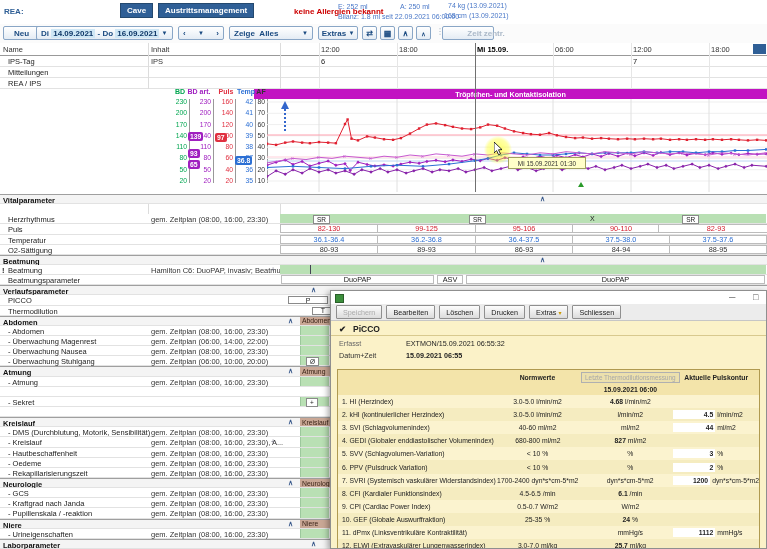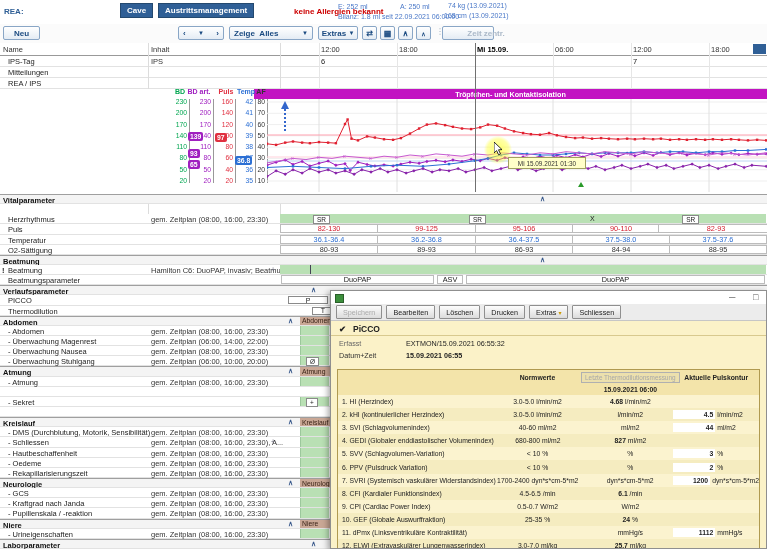--- a/index.html
+++ b/index.html
@@ -80,20 +80,28 @@
     <span class="abs b" style="left:294px;top:7px;color:#cc0000;font-size:8px;">keine Allergien bekannt</span>
     <span class="abs info-blue" style="left:338px;top:3px;">E: 252 ml</span>
     <span class="abs info-blue" style="left:400px;top:3px;">A: 250 ml</span>
     <span class="abs info-blue" style="left:338px;top:13px;">Bilanz: 1.8 ml seit 22.09.2021 06:00:00</span>
     <span class="abs info-blue" style="left:448px;top:2px;">74 kg (13.09.2021)</span>
     <span class="abs info-blue" style="left:444px;top:12px;">168 cm (13.09.2021)</span>
   </div>
 
   <div class="abs" style="left:0;top:24px;width:767px;height:19px;border-bottom:1px solid #e0e0e0;background:#fbfbfb;">
     <div class="abs tbtn" style="left:3px;top:2px;width:37px;">Neu</div>
+    <div class="abs tbtn" style="left:36px;top:2px;">
+      <span>Di</span>&nbsp;
+      <span class="tfield">14.09.2021</span>&nbsp;
+      <span>-</span>&nbsp;
+      <span>Do</span>&nbsp;
+      <span class="tfield">16.09.2021</span>&nbsp;
+      <span style="font-size:6px;">▼</span>
+    </div>
     <div class="abs tbtn" style="left:178px;top:2px;width:46px;justify-content:space-between;">
       <span>‹</span>
       <span style="font-size:6px;">▼</span>
       <span>›</span>
     </div>
     <div class="abs tbtn" style="left:229px;top:2px;width:84px;justify-content:flex-start;">
       <span>Zeige</span>&nbsp;&nbsp;
       <span>Alles</span>
       <span style="margin-left:auto;font-size:6px;">▼</span>
     </div>
@@ -592,21 +600,21 @@
         <div class="nm">Kreislauf</div>
         <div class="chev" style="left: 288px;">∧</div>
         <div class="tancell" style="left: 300px; width: 28px;">Kreislauf</div>
       </div>
       <div class="grow" style="top: 233.29px; height: 10.14px;">
         <div class="nm">- DMS (Durchblutung, Motorik, Sensibilität)</div>
         <div class="inh">gem. Zeitplan (08:00, 16:00, 23:30)</div>
         <div class="greencell" style="left: 300px; width: 28px;"></div>
       </div>
       <div class="grow" style="top: 243.43px; height: 10.14px;">
-        <div class="nm">- Schliessen</div>
+        <div class="nm">- Kreislauf</div>
         <div class="inh">gem. Zeitplan (08:00, 16:00, 23:30), A...</div>
         <div class="abs" style="left: 271px; top: 1px; color: rgb(102, 102, 119); font-size: 7px;">+</div>
         <div class="greencell" style="left: 300px; width: 28px;"></div>
       </div>
       <div class="grow" style="top: 253.57px; height: 10.14px;">
         <div class="nm">- Hautbeschaffenheit</div>
         <div class="inh">gem. Zeitplan (08:00, 16:00, 23:30)</div>
         <div class="greencell" style="left: 300px; width: 28px;"></div>
       </div>
       <div class="grow" style="top: 263.71px; height: 10.14px;">

